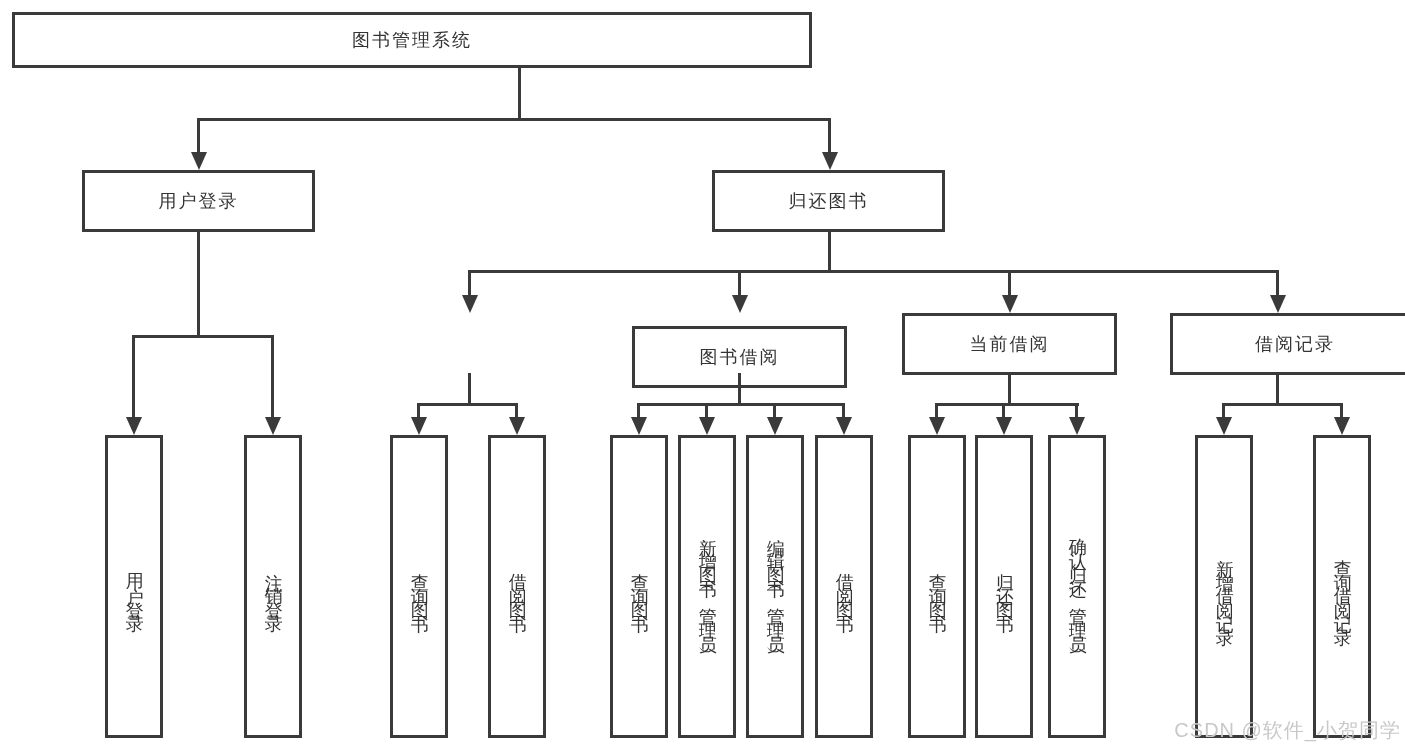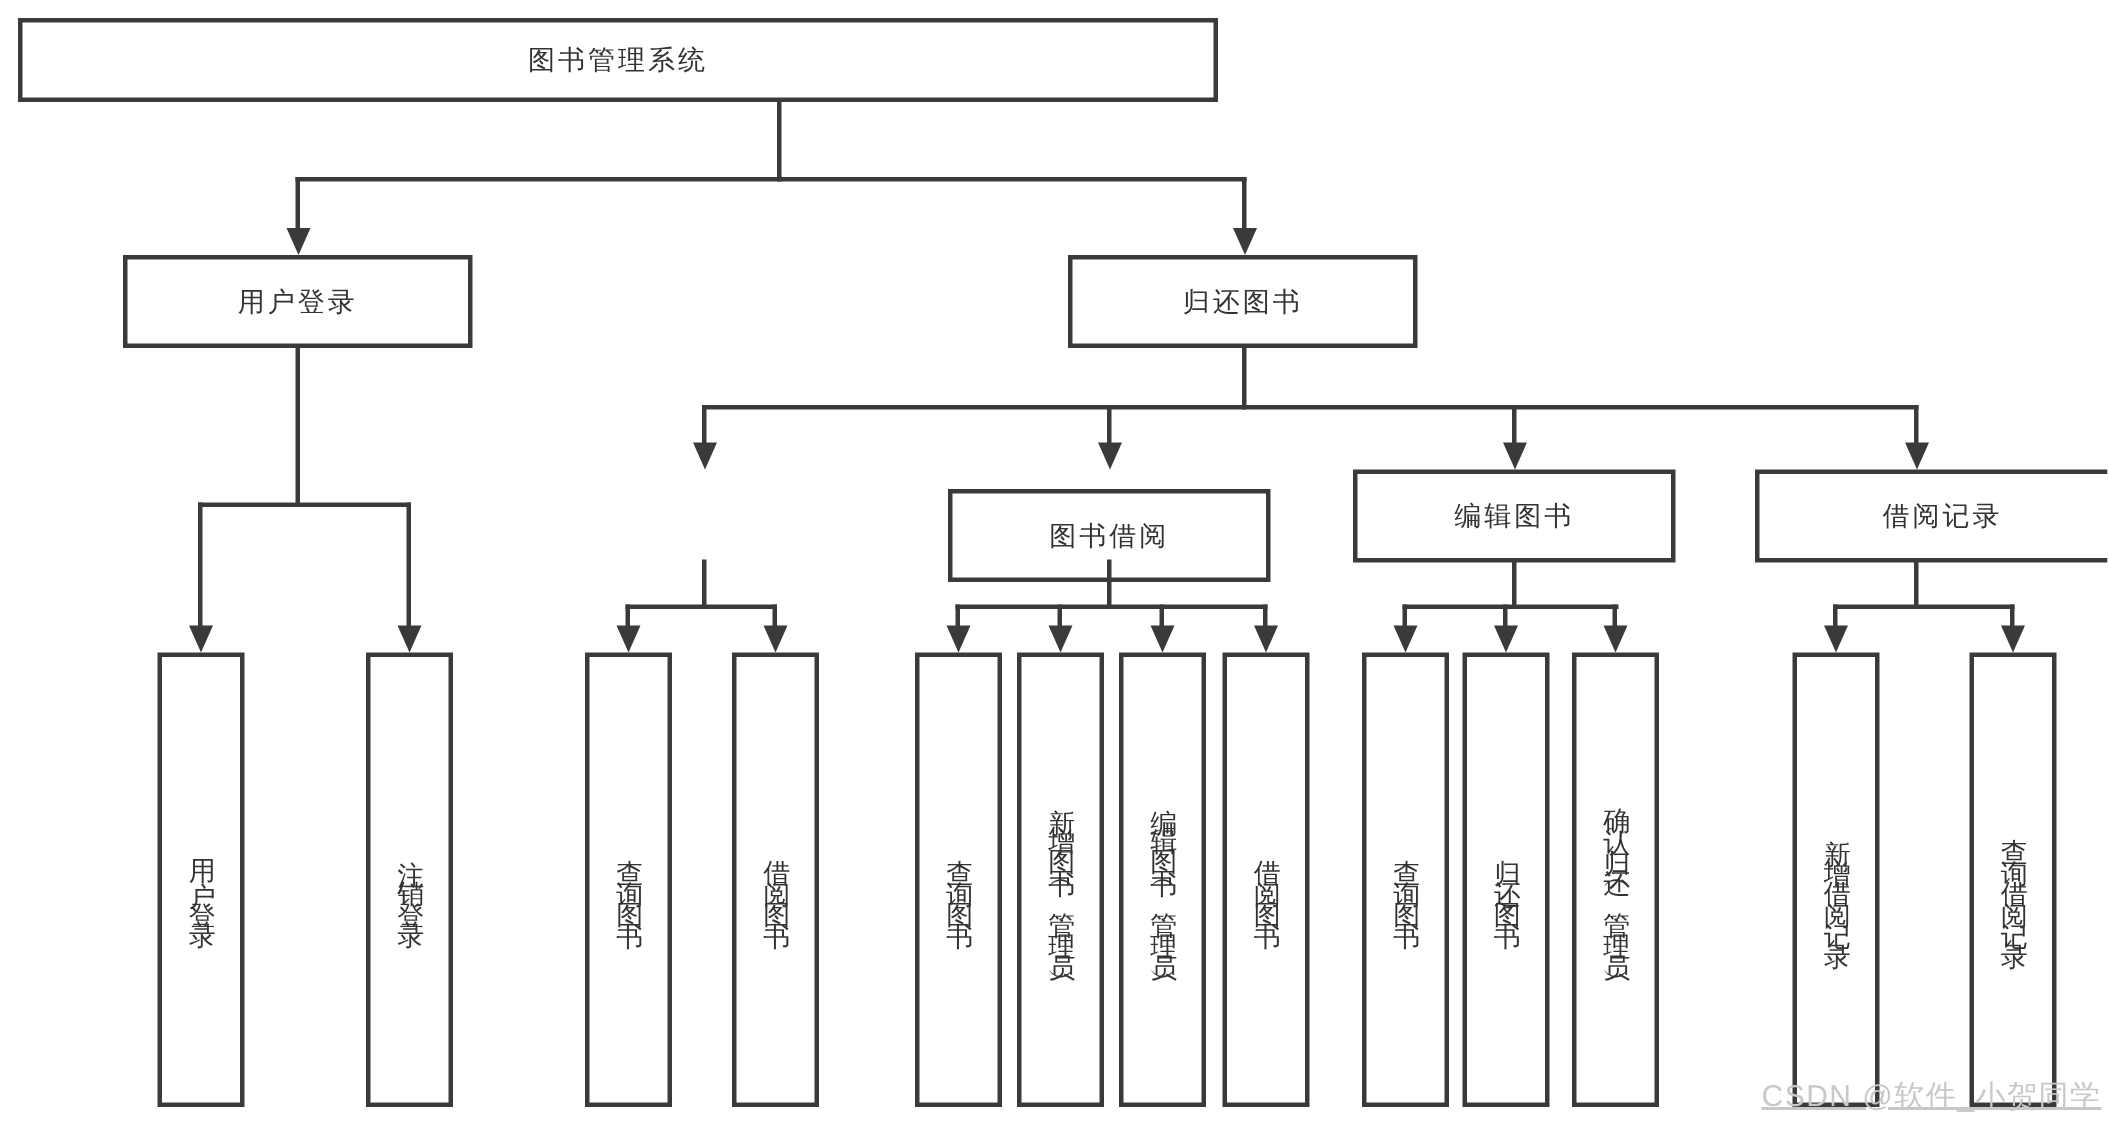--- a/index.html
+++ b/index.html
@@ -14,21 +14,21 @@
   .node.v .vtext { writing-mode:vertical-rl; text-orientation:mixed;
                    font-size:18px; letter-spacing:14px; line-height:1.2; color:var(--text); }
 
   .vl { position:absolute; width:3px; background:var(--line); }
   .hl { position:absolute; height:3px; background:var(--line); }
   .arrow { position:absolute; width:0; height:0;
            border-left:8px solid transparent; border-right:8px solid transparent;
            border-top:18px solid var(--line); }
 
   .watermark { position:absolute; right:4px; bottom:3px; font-size:20px;
-               color:var(--wm); letter-spacing:1px; z-index:5;text-decoration:underline; }
+               color:var(--wm); letter-spacing:1px; z-index:5; }
 </style>
 </head>
 <body>
 
 <div class="canvas">
 
   <div class="node h" style="left:12px;top:12px;width:800px;height:56px">
     <span>图书管理系统</span>
   </div>
 
@@ -36,21 +36,21 @@
     <span>用户登录</span>
   </div>
   <div class="node h" style="left:712px;top:170px;width:233px;height:62px">
     <span>归还图书</span>
   </div>
 
   <div class="node h" style="left:632px;top:326px;width:215px;height:62px">
     <span>图书借阅</span>
   </div>
   <div class="node h" style="left:902px;top:313px;width:215px;height:62px">
-    <span>编辑图书</span>
+    <span>当前借阅</span>
   </div>
   <div class="node h" style="left:1170px;top:313px;width:250px;height:62px">
     <span>借阅记录</span>
   </div>
 
   <div class="node v" style="left:105px;top:435px;width:58px;height:303px">
     <span class="vtext">用户登录</span>
   </div>
   <div class="node v" style="left:244px;top:435px;width:58px;height:303px">
     <span class="vtext">注销登录</span>

